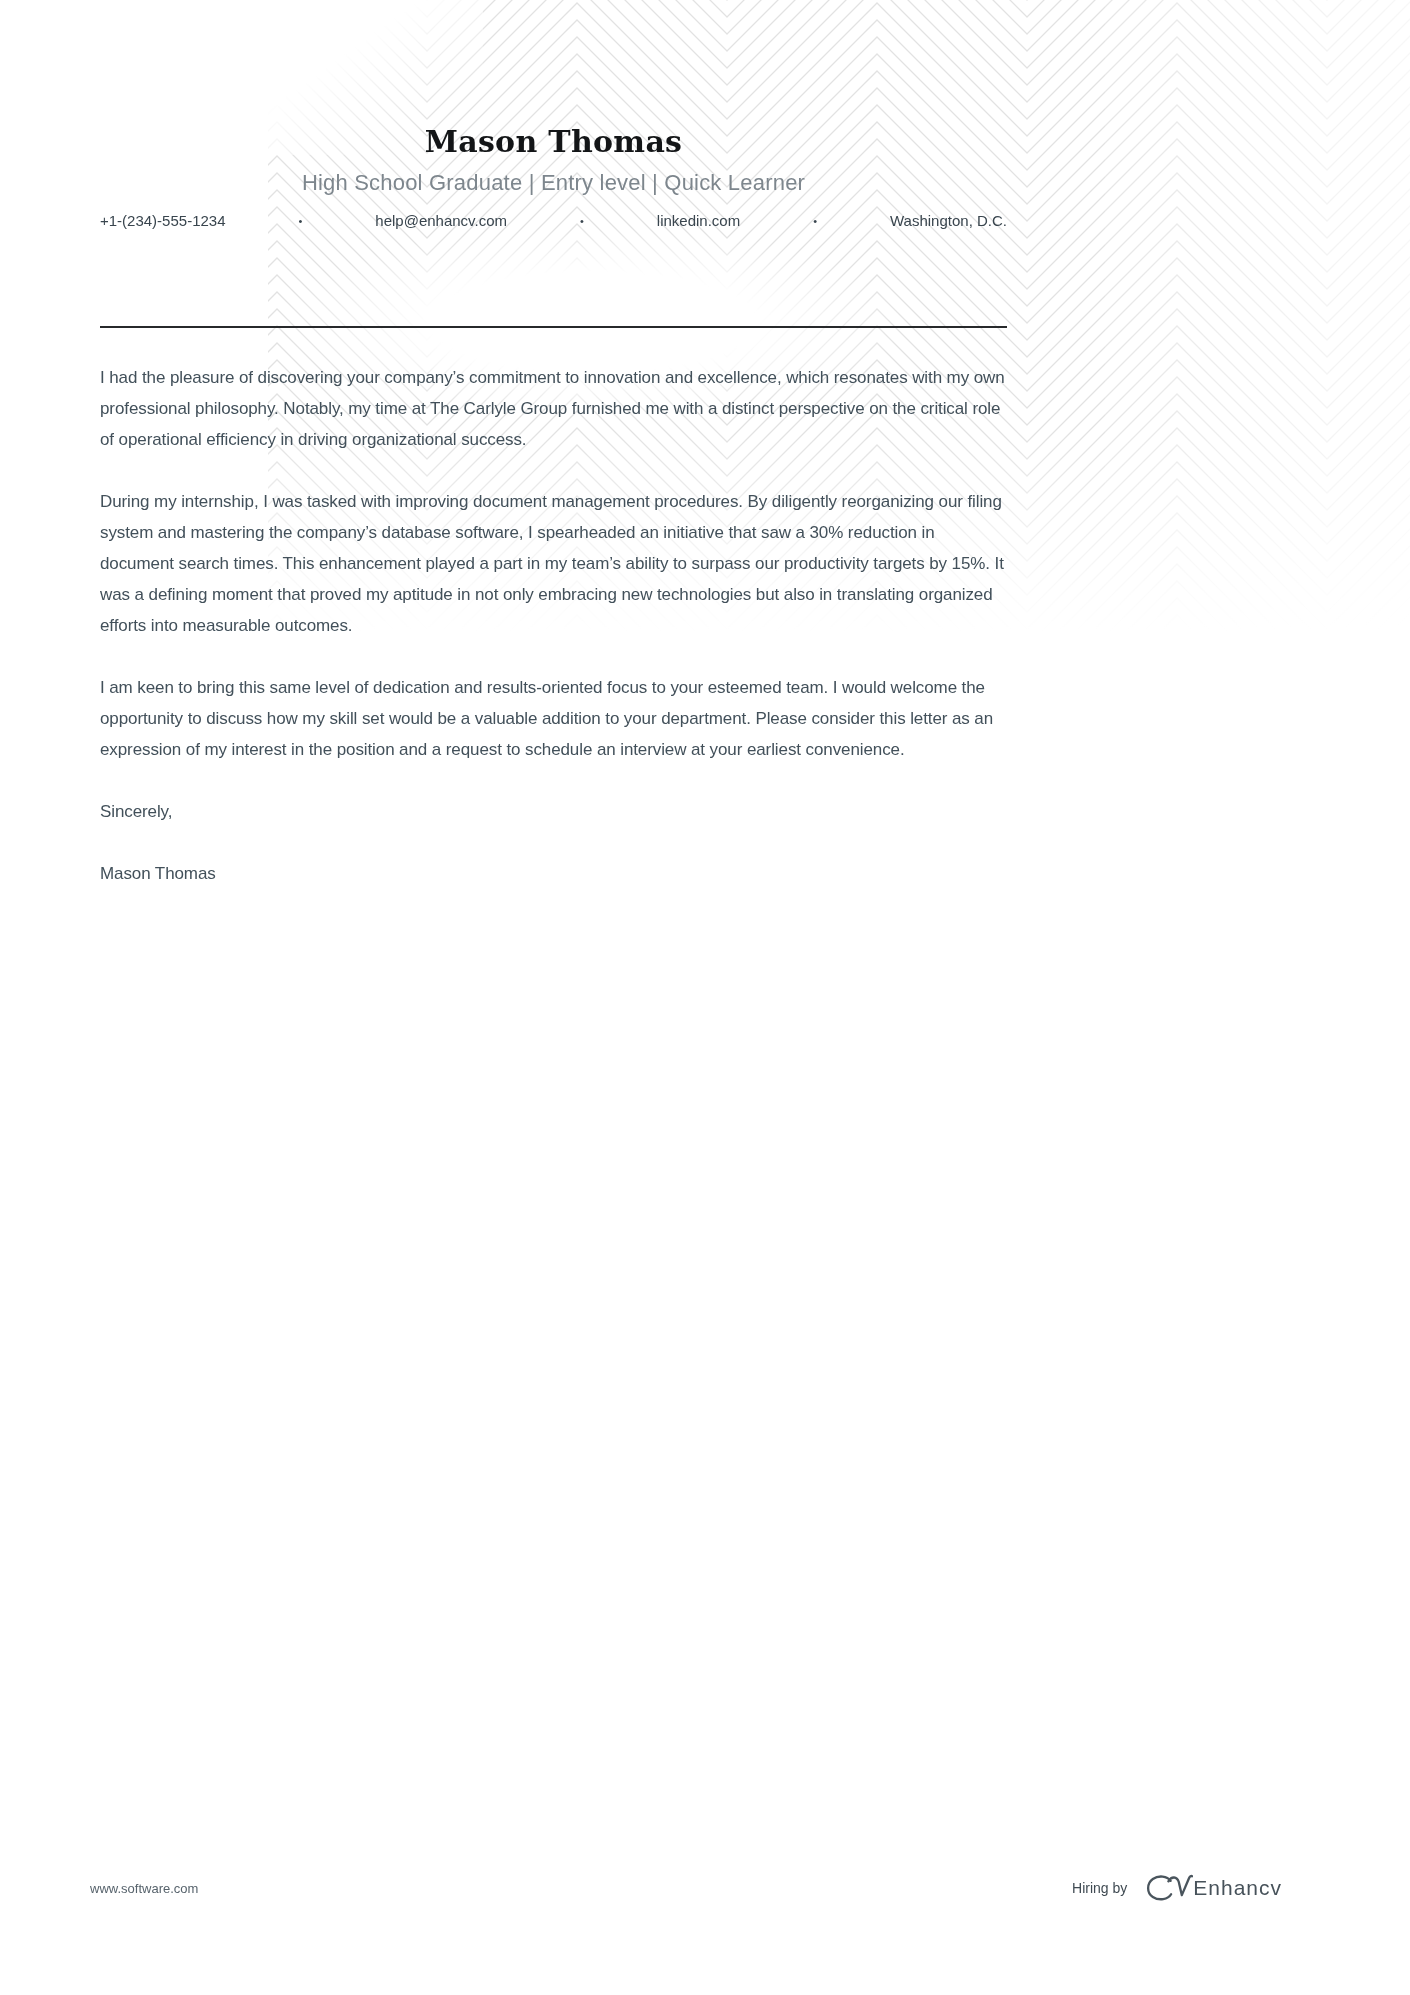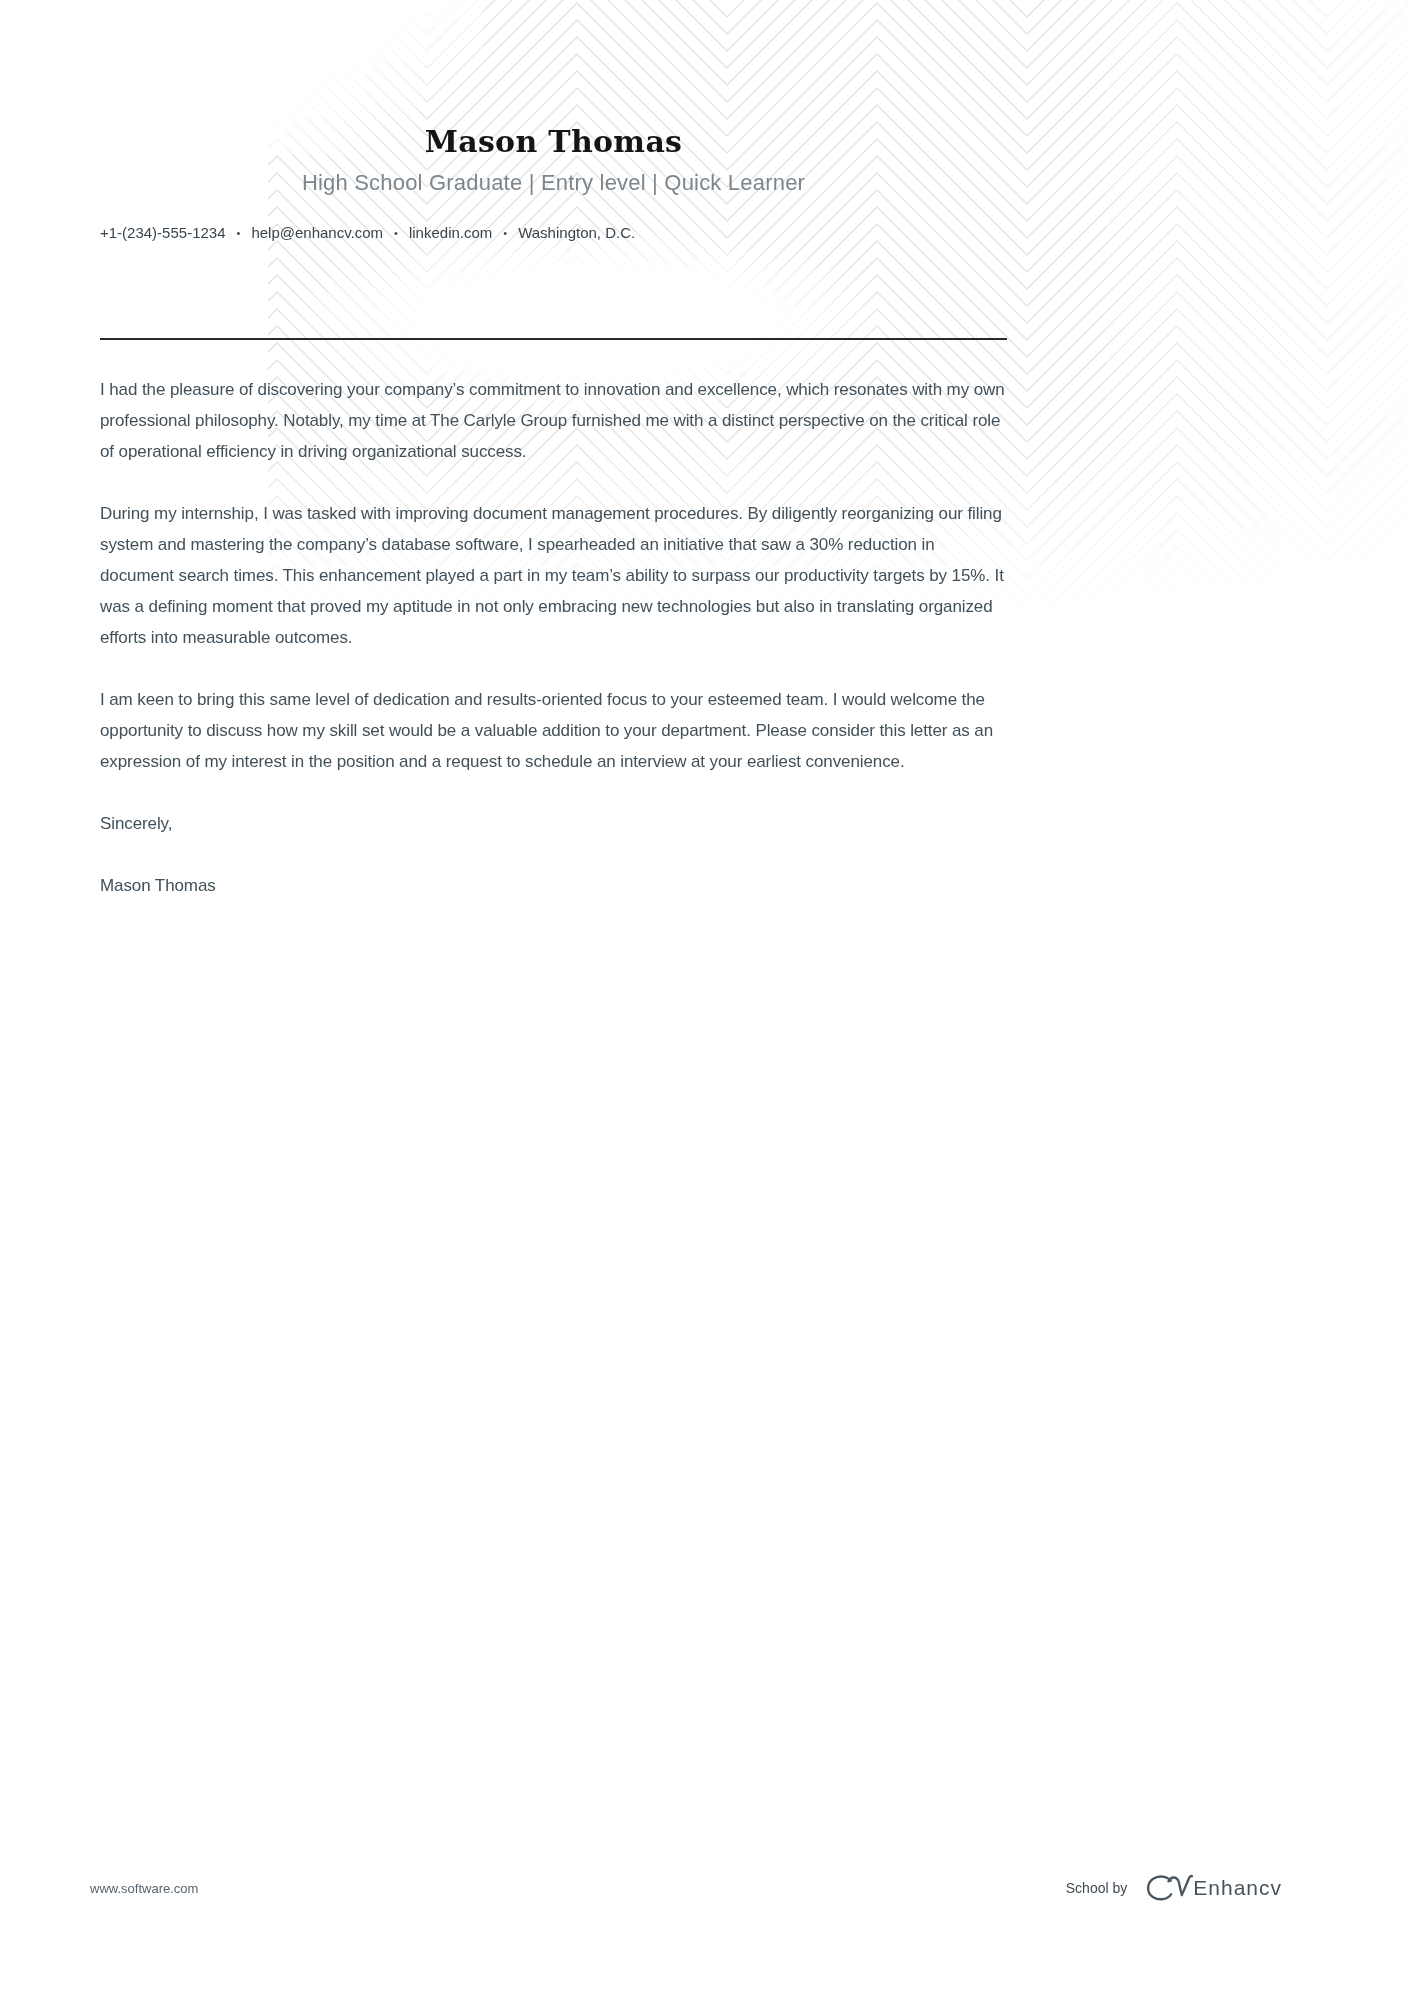--- a/index.html
+++ b/index.html
@@ -27,22 +27,22 @@
   .main{position:absolute;left:100px;top:0;width:907px;}
 
   .header{text-align:center;padding-top:124px;}
   .name{
     margin:0;font-family:"DejaVu Serif","Liberation Serif",serif;
     font-weight:700;font-size:30px;line-height:36px;
     color:#131517;letter-spacing:.3px;
   }
   .tagline{margin-top:8px;font-size:22px;line-height:30px;color:#7d868d;letter-spacing:.2px;}
   .contact{
-    margin-top:24px;font-size:15px;line-height:22px;color:#39454e;
-    display:flex;justify-content:flex-start;align-items:center;gap:11px;
+    margin-top:12px;font-size:15px;line-height:22px;color:#39454e;
+    display:flex;justify-content:space-between;align-items:center;gap:11px;
   }
   .contact .dot{font-size:11px;line-height:22px;color:#39454e;}
 
   .title-block{margin-top:94px;text-align:center;}
   .title{
     margin:0;font-family:"DejaVu Serif","Liberation Serif",serif;
     font-weight:700;font-size:25px;line-height:30px;
     color:#151719;letter-spacing:1.5px;
   }
   .rule{margin:15px 0 0;border:none;border-top:2px solid #27292b;height:0;}
@@ -119,21 +119,21 @@
       <p>I am keen to bring this same level of dedication and results-oriented focus to your esteemed team. I would welcome the opportunity to discuss how my skill set would be a valuable addition to your department. Please consider this letter as an expression of my interest in the position and a request to schedule an interview at your earliest convenience.</p>
       <p>Sincerely,</p>
       <p>Mason Thomas</p>
     </section>
 
   </div>
 
   <footer class="footer">
     <span class="site">www.software.com</span>
     <div class="powered">
-      <span class="powered-label">School by</span>
+      <span class="powered-label">Hiring by</span>
       <span class="brand">
         <svg width="50" height="32" viewBox="0 0 56 34" aria-hidden="true">
           <g fill="none" stroke="#4a555d" stroke-width="2.6" stroke-linecap="round" stroke-linejoin="round">
             <path d="M31 9 C27 3.5 17.5 2.5 11 7 C4 12 4 22.5 11 27 C18 31.5 28 30 31.5 24"></path>
             <path d="M28.5 9.5 C32 3.5 38 4 40 10 L43.5 25 L51.5 6 C52.4 4 54 3.2 55 3.8"></path>
           </g>
         </svg>
         <span class="brand-name">Enhancv</span>
       </span>
     </div>

